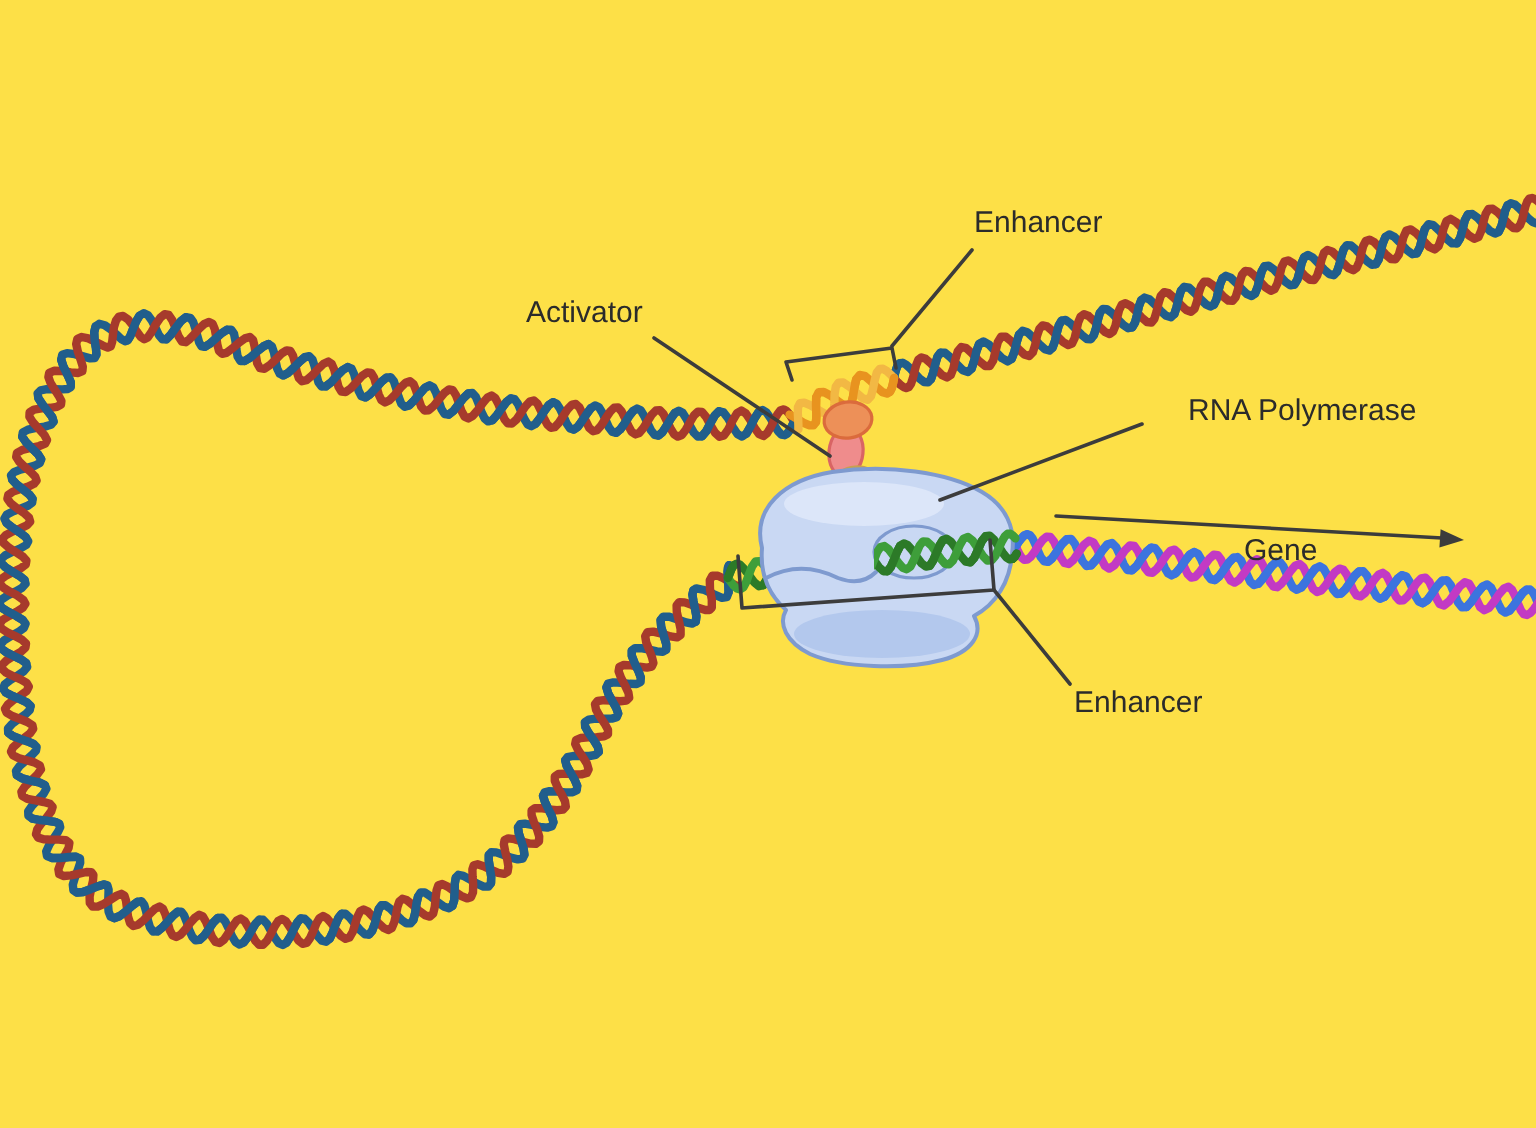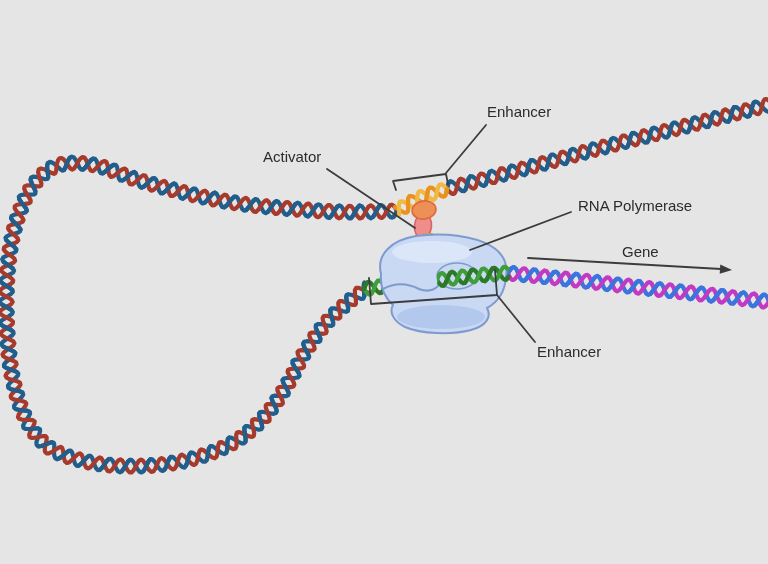--- a/index.html
+++ b/index.html
@@ -1,33 +1,33 @@
 <!DOCTYPE html>
 <html><head>
 <meta charset="utf-8">
 <style>
   html,body{margin:0;padding:0;background:#fff;}
   .stage{
     position:relative;
     width:768px;height:564px;
-    background:#e5e5e5;
+    background:#fde047;
     overflow:hidden;
     font-family:"Liberation Sans", sans-serif;
   }
   .stage svg{position:absolute;left:0;top:0;}
   .lbl{
     position:absolute;
     font:500 15px/1.15 "Liberation Sans", sans-serif;
     color:#2b2b2b;
     white-space:nowrap;
     user-select:none;
   }
   #lbl-enhancer{left:487px;top:103px;}
   #lbl-activator{left:263px;top:148px;}
-  #lbl-rnap{left:578px;top:197px;}
+  #lbl-rnap{left:594px;top:197px;}
   #lbl-gene{left:622px;top:243px;}
   #lbl-promoter{left:537px;top:343px;}
 </style>
 </head>
 <body>
 
 <div class="stage">
   <svg width="768" height="564" viewBox="0 0 768 564">
     <defs>
       <clipPath id="notchClip">
@@ -187,15 +187,15 @@
       <polyline points="369,278 371,304 497,295 495,270" stroke-width="1.8" stroke="#3C3C3C"></polyline>
       <line x1="497" y1="295" x2="535" y2="342" stroke-width="1.8" stroke="#3C3C3C"></line>
       <line x1="528" y1="258" x2="721" y2="269" stroke-width="1.8" stroke="#3C3C3C"></line>
       <polygon points="732,270 719.7,273.8 720.3,264.6" stroke="none" fill="#3C3C3C"></polygon>
     </g>
   </svg>
 
   <div class="lbl" id="lbl-enhancer" style="color: rgb(43, 43, 43);">Enhancer</div>
   <div class="lbl" id="lbl-activator" style="color: rgb(43, 43, 43);">Activator</div>
   <div class="lbl" id="lbl-rnap" style="color: rgb(43, 43, 43);">RNA Polymerase</div>
-  <div class="lbl" id="lbl-gene" style="color: rgb(43, 43, 43);">Gene</div>
+  <div class="lbl" id="lbl-gene" style="color: rgb(43, 43, 43); margin-top: 24px;">Gene</div>
   <div class="lbl" id="lbl-promoter" style="color: rgb(43, 43, 43);">Enhancer</div>
 </div>
 
 </body></html>

